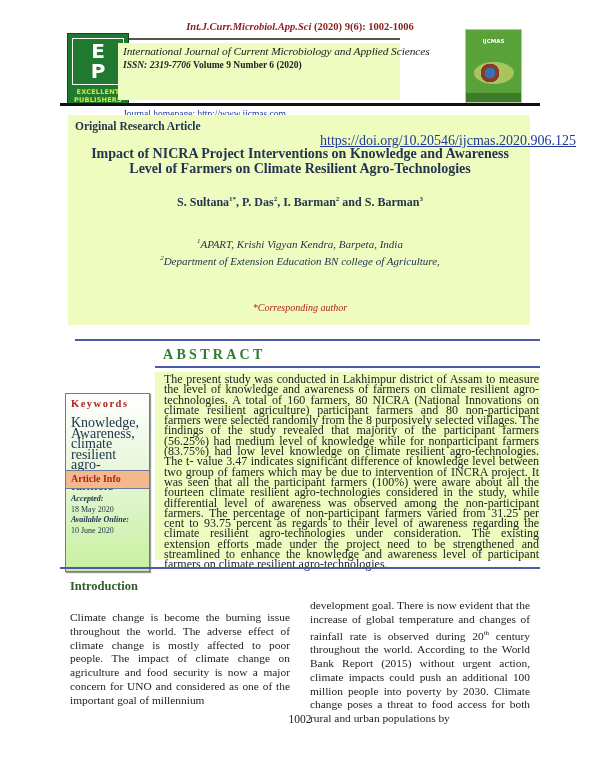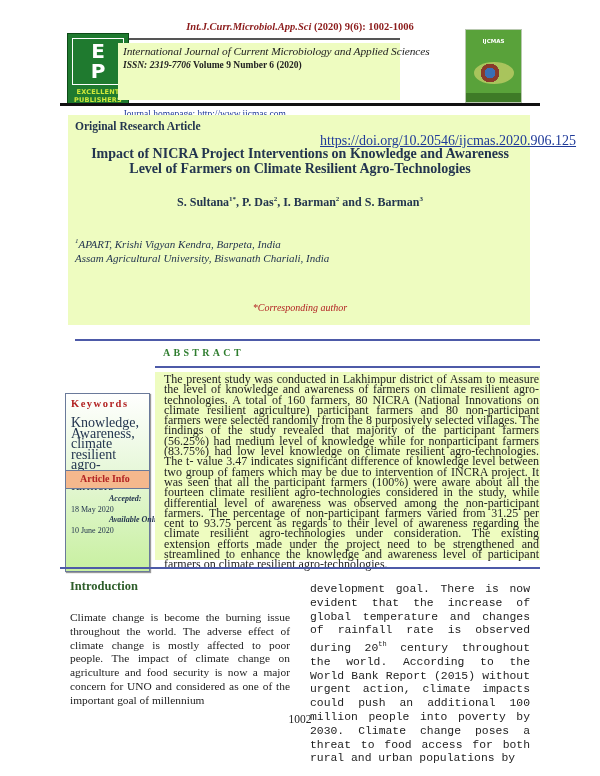--- a/index.html
+++ b/index.html
@@ -31,47 +31,47 @@
   .cover .foot { position:absolute; bottom:0; left:0; width:100%; height:9px; background:#3e7a27; }
   .header-bottom-rule { left:60px; top:103px; width:480px; height:3px; background:#111; }
 
   
   .title-box { left:68px; top:115px; width:462px; height:210px; background:#eefcc0; }
   .orig { left:75px; top:120px; font-size:11.5px; font-weight:bold; color:#23354f; }
   .doi { left:320px; top:121px; font-size:14px; color:#1f3a99; text-decoration:underline;margin-top:12px; }
   .title { left:75px; top:146px; width:450px; text-align:center; font-size:14px; font-weight:bold; color:#23354f; line-height:15px; }
   .authors { left:75px; top:195px; width:450px; text-align:center; font-size:12px; font-weight:bold; color:#23354f; }
   .authors sup { font-size:7px; }
-  .affil { left:75px; top:234px; width:450px; text-align:left; font-size:11px; font-style:italic; color:#23354f; line-height:14px; }
+  .affil { left:75px; top:234px; width:450px; text-align:center; font-size:11px; font-style:italic; color:#23354f; line-height:14px; }
   .affil sup { font-size:7px; }
   .corr { left:75px; top:302px; width:450px; text-align:center; font-size:10px; font-style:italic; color:#b22222; }
 
   .rule-blue { height:2px; background:#4d5aa8; }
   .rule1 { left:75px; top:339px; width:465px; }
-  .abstract-h { left:163px; top:347px; font-size:10px; font-weight:bold; color:#2e7d2e; letter-spacing:3.3px; }
+  .abstract-h { left:163px; top:347px; font-size:14px; font-weight:bold; color:#2e7d2e; letter-spacing:3.3px; }
   .rule2 { left:155px; top:366px; width:385px; }
 
   
   .side { left:65px; top:393px; width:85px; height:179px; border:1px solid #6a7a9a; box-sizing:border-box;
           background:linear-gradient(#ffffff, #e6f7d8 45%, #c8f0a0); box-shadow:1px 1px 1px #999; }
   .kw-h { left:71px; top:398px; font-size:10.5px; font-weight:bold; color:#b22222; letter-spacing:1.5px; }
   .kw-list { left:71px; top:418px; width:78px; font-size:14px; color:#23354f; line-height:10.5px; }
   .ai-box { left:65px; top:470px; width:85px; height:19px; background:#f5b88d; border:1px solid #6a7a9a; box-sizing:border-box; }
-  .ai-h { left:80px; top:473px; font-size:10px; font-weight:bold; color:#b22222; }
+  .ai-h { left:71px; top:473px; font-size:10px; font-weight:bold; color:#b22222; }
   .dates { left:71px; top:494px; font-size:8px; color:#23354f; line-height:10.5px; }
-  .dates .lab { font-weight:bold; font-style:italic;margin-left:38px; }
+  .dates .lab { font-weight:bold; font-style:italic; }
 
   .abs-box { left:155px; top:372px; width:385px; height:188px; background:#eefcc0; }
   .abs-text { left:164px; top:374px; width:375px; font-size:12px; line-height:10.3px; text-align:justify; color:#222; }
 
   .rule3 { left:60px; top:567px; width:480px; }
 
   .intro-h { left:70px; top:579px; font-size:12.5px; font-weight:bold; color:#2e5e2a; }
   .col1 { left:70px; top:611px; width:220px; font-size:11.4px; line-height:13.8px; text-align:justify; color:#222; }
-  .col2 { left:310px; top:583px; width:220px; font-size:11.4px; line-height:13.8px; text-align:justify; color:#222;font-family:Liberation Mono, monospace; }
+  .col2 { left:310px; top:599px; width:220px; font-size:11.4px; line-height:13.8px; text-align:justify; color:#222; }
   .col2 sup { font-size:7px; }
   .pageno { left:0; top:713px; width:600px; text-align:center; font-size:11.5px; color:#222; }
 </style>
 </head>
 <body>
 
 <div class="abs running-head"><span>Int.J.Curr.Microbiol.App.Sci</span><span class="plain"> (2020) 9(6): 1002-1006</span></div>
 <div class="abs head-rule"></div>
 
 <div class="abs logo-ep">
@@ -95,21 +95,21 @@
 
 <div class="abs title-box"></div>
 <div class="abs orig">Original Research Article</div>
 <a class="abs doi">https://doi.org/10.20546/ijcmas.2020.906.125</a>
 <div class="abs title">Impact of NICRA Project Interventions on Knowledge and Awareness Level of Farmers on Climate Resilient Agro-Technologies</div>
 <div class="abs authors">
   <span>S. Sultana</span><sup>1*</sup><span>, </span><span>P. Das</span><sup>2</sup><span>, </span><span>I. Barman</span><sup>2</sup><span> and </span><span>S. Barman</span><sup>3</sup>
 </div>
 <div class="abs affil">
   <div><sup>1</sup><span>APART, Krishi Vigyan Kendra, Barpeta, India</span></div>
-  <div><span>Assam Agricultural University, Biswanath Chariali, India</span></div>
+  <div><sup>2</sup><span>Department of Extension Education BN college of Agriculture,</span></div>
 </div>
 <div class="abs corr">*Corresponding author</div>
 
 <div class="abs rule-blue rule1"></div>
 <div class="abs abstract-h">ABSTRACT</div>
 <div class="abs rule-blue rule2"></div>
 
 <div class="abs side"></div>
 <div class="abs kw-h">Keywords</div>
 <div class="abs kw-list">Knowledge, Awareness, climate resilient agro-technologies, farmers</div>

